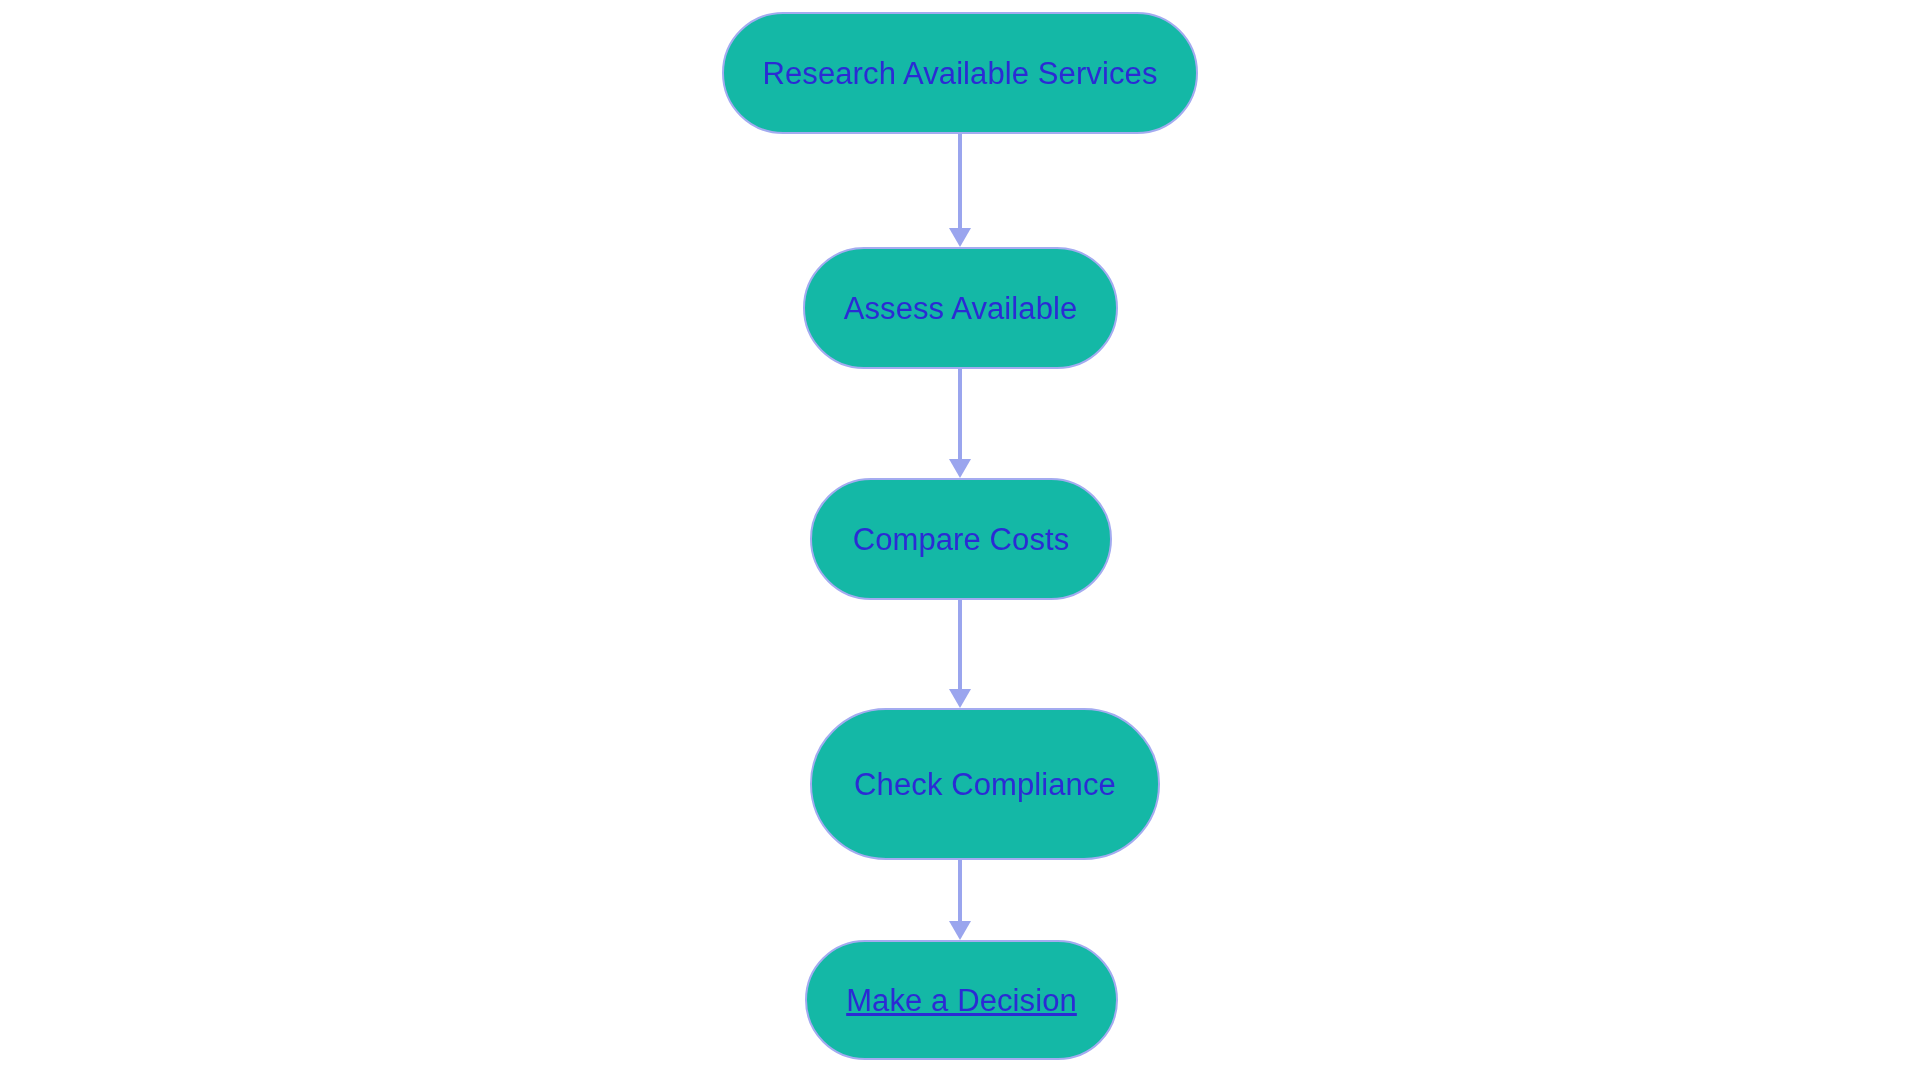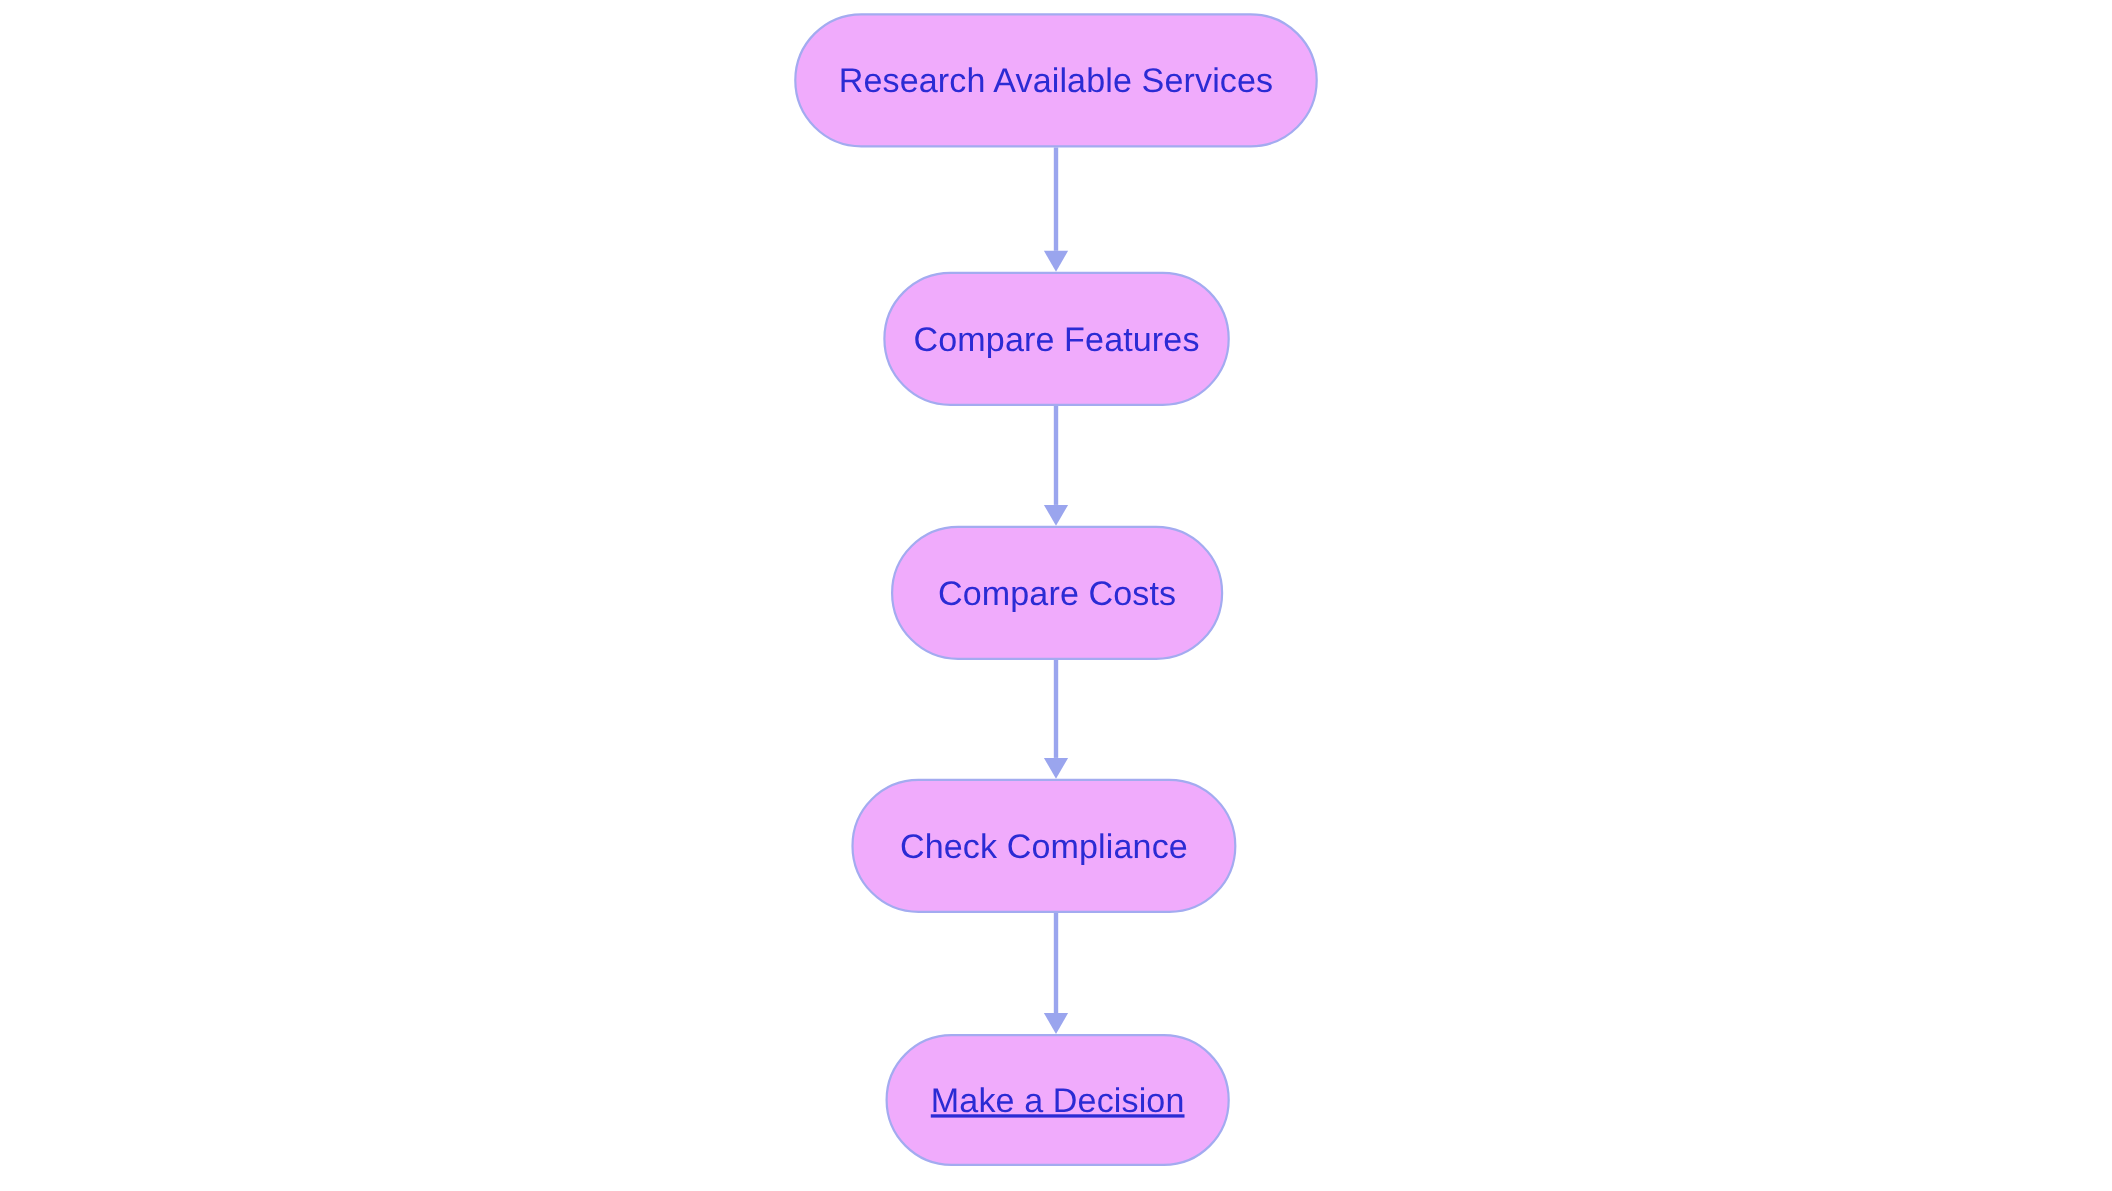--- a/index.html
+++ b/index.html
@@ -15,21 +15,21 @@
   }
   #flowchart-canvas {
     position: relative;
     width: 1920px;
     height: 1083px;
     background: #ffffff;
   }
   .flow-node {
     position: absolute;
     box-sizing: border-box;
-    background: #f0abfc;
+    background: #14b8a6;
     border: 2px solid #a3abf0;
     border-radius: 999px;
     display: flex;
     align-items: center;
     justify-content: center;
     color: #2b2bd4;
     font-size: 31px;
     font-weight: 400;
     letter-spacing: 0.1px;
     white-space: nowrap;
@@ -87,28 +87,28 @@
   <div class="flow-connector" style="left:960px; top:830px;">
     <div class="connector-line" style="height:91px;"></div>
     <div class="connector-arrowhead" style="top:91px;"></div>
   </div>
 
   <div class="flow-node" style="left:722px; top:12px; width:476px; height:122px;">
     <span class="node-label">Research Available Services</span>
   </div>
 
   <div class="flow-node" style="left:803px; top:247px; width:315px; height:122px;">
-    <span class="node-label">Compare Features</span>
+    <span class="node-label">Assess Available</span>
   </div>
 
   <div class="flow-node" style="left:810px; top:478px; width:302px; height:122px;align-items:center;">
     <span class="node-label">Compare Costs</span>
   </div>
 
-  <div class="flow-node" style="left:774px; top:708px; width:350px; height:122px;">
+  <div class="flow-node" style="left:810px; top:708px; width:350px; height:152px;">
     <span class="node-label">Check Compliance</span>
   </div>
 
   <div class="flow-node" style="left:805px; top:940px; width:313px; height:120px;text-decoration:underline;">
     <span class="node-label">Make a Decision</span>
   </div>
 
 </div>
 
 </body></html>

